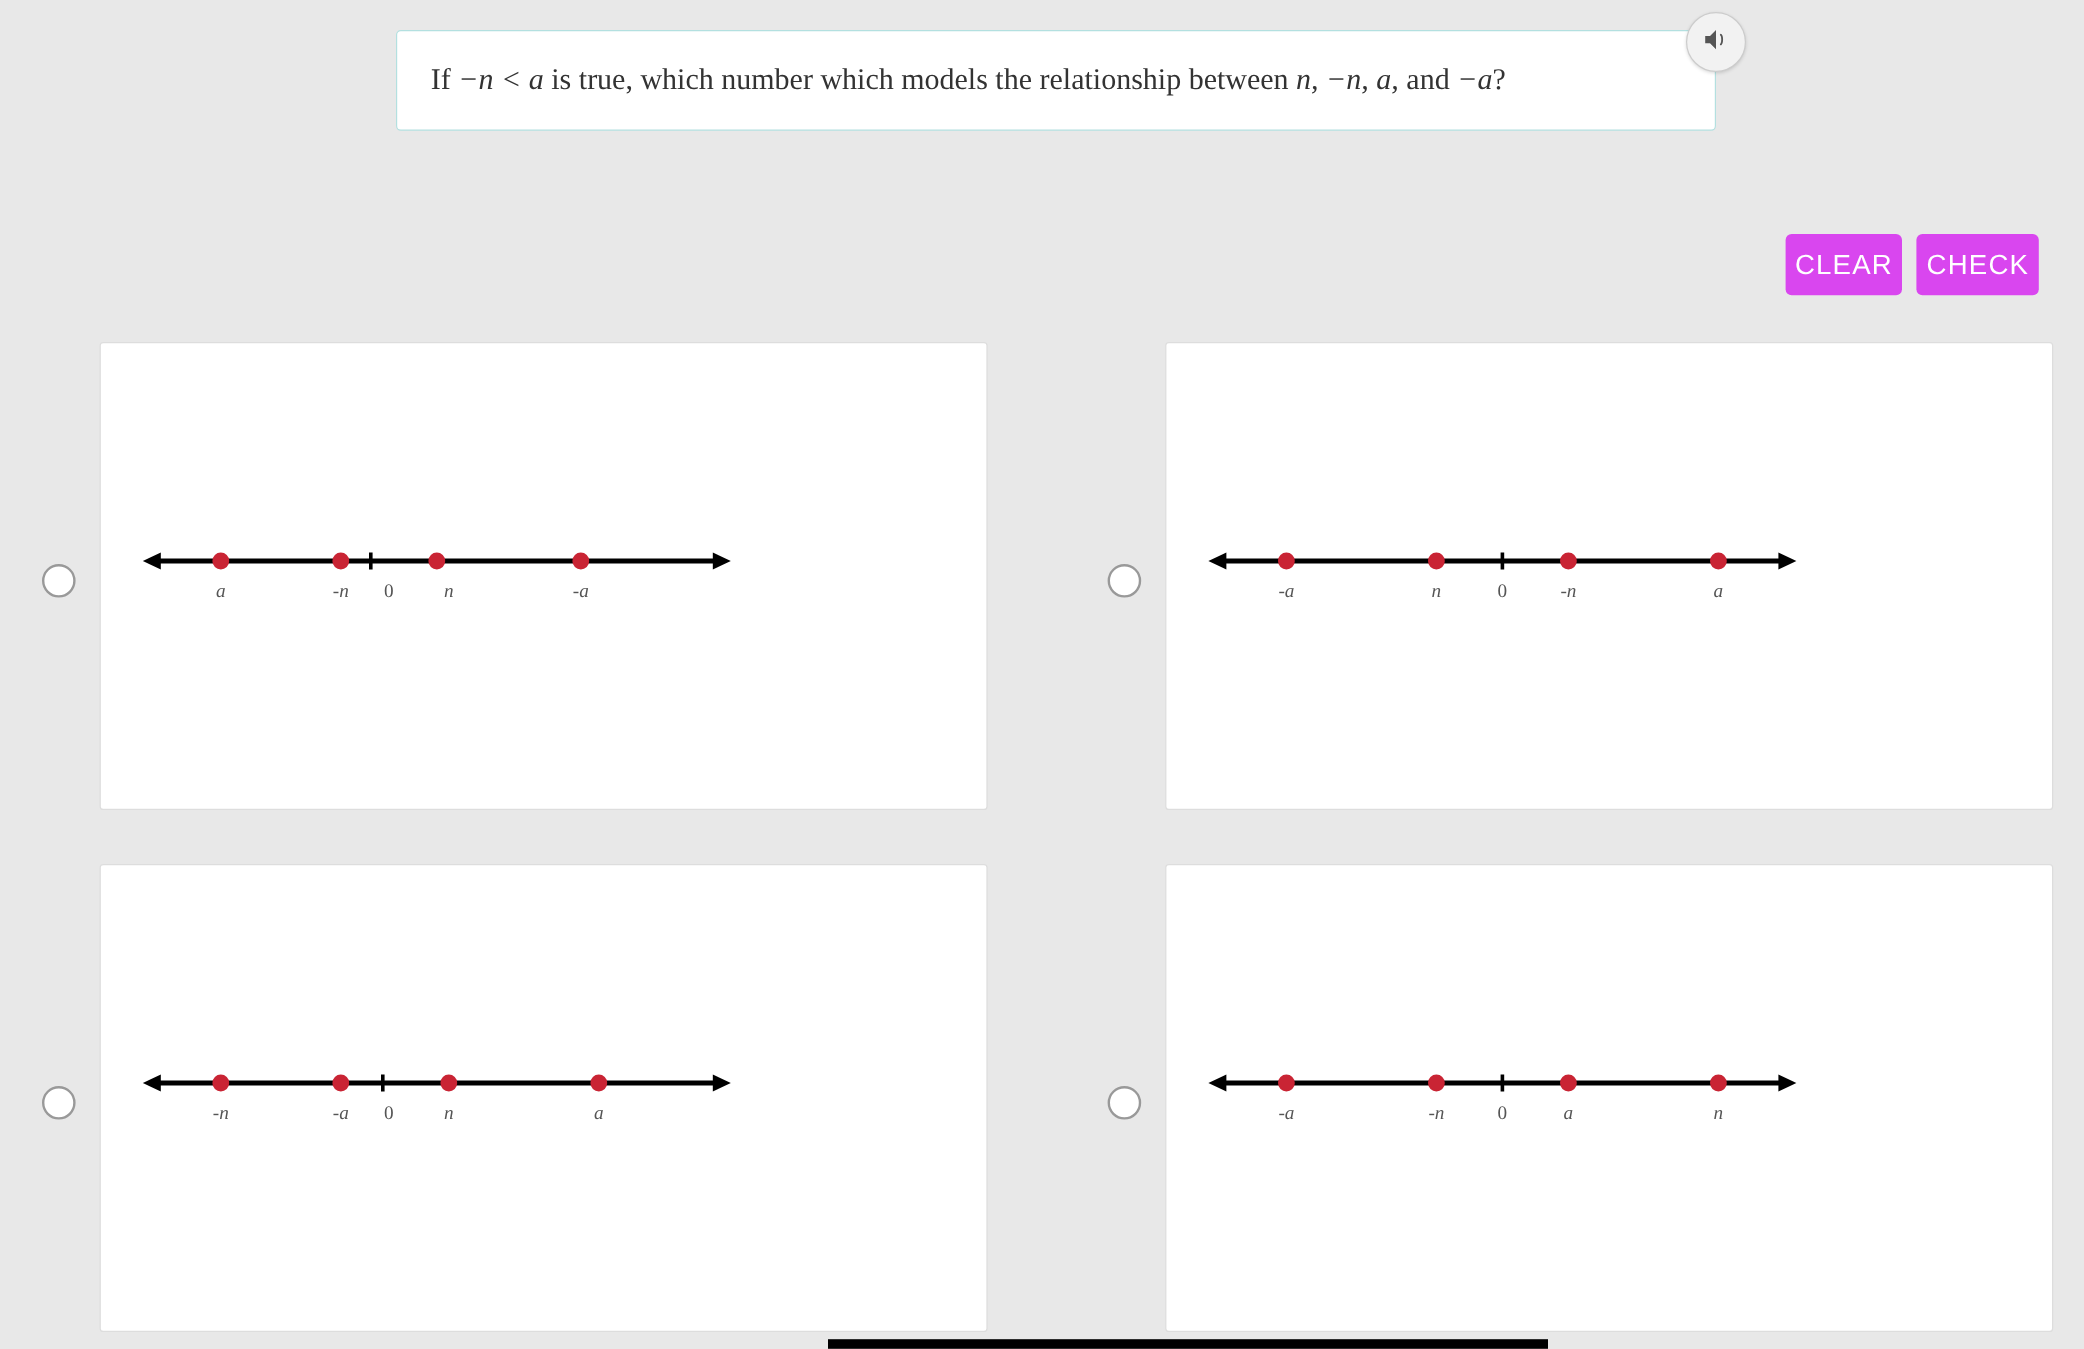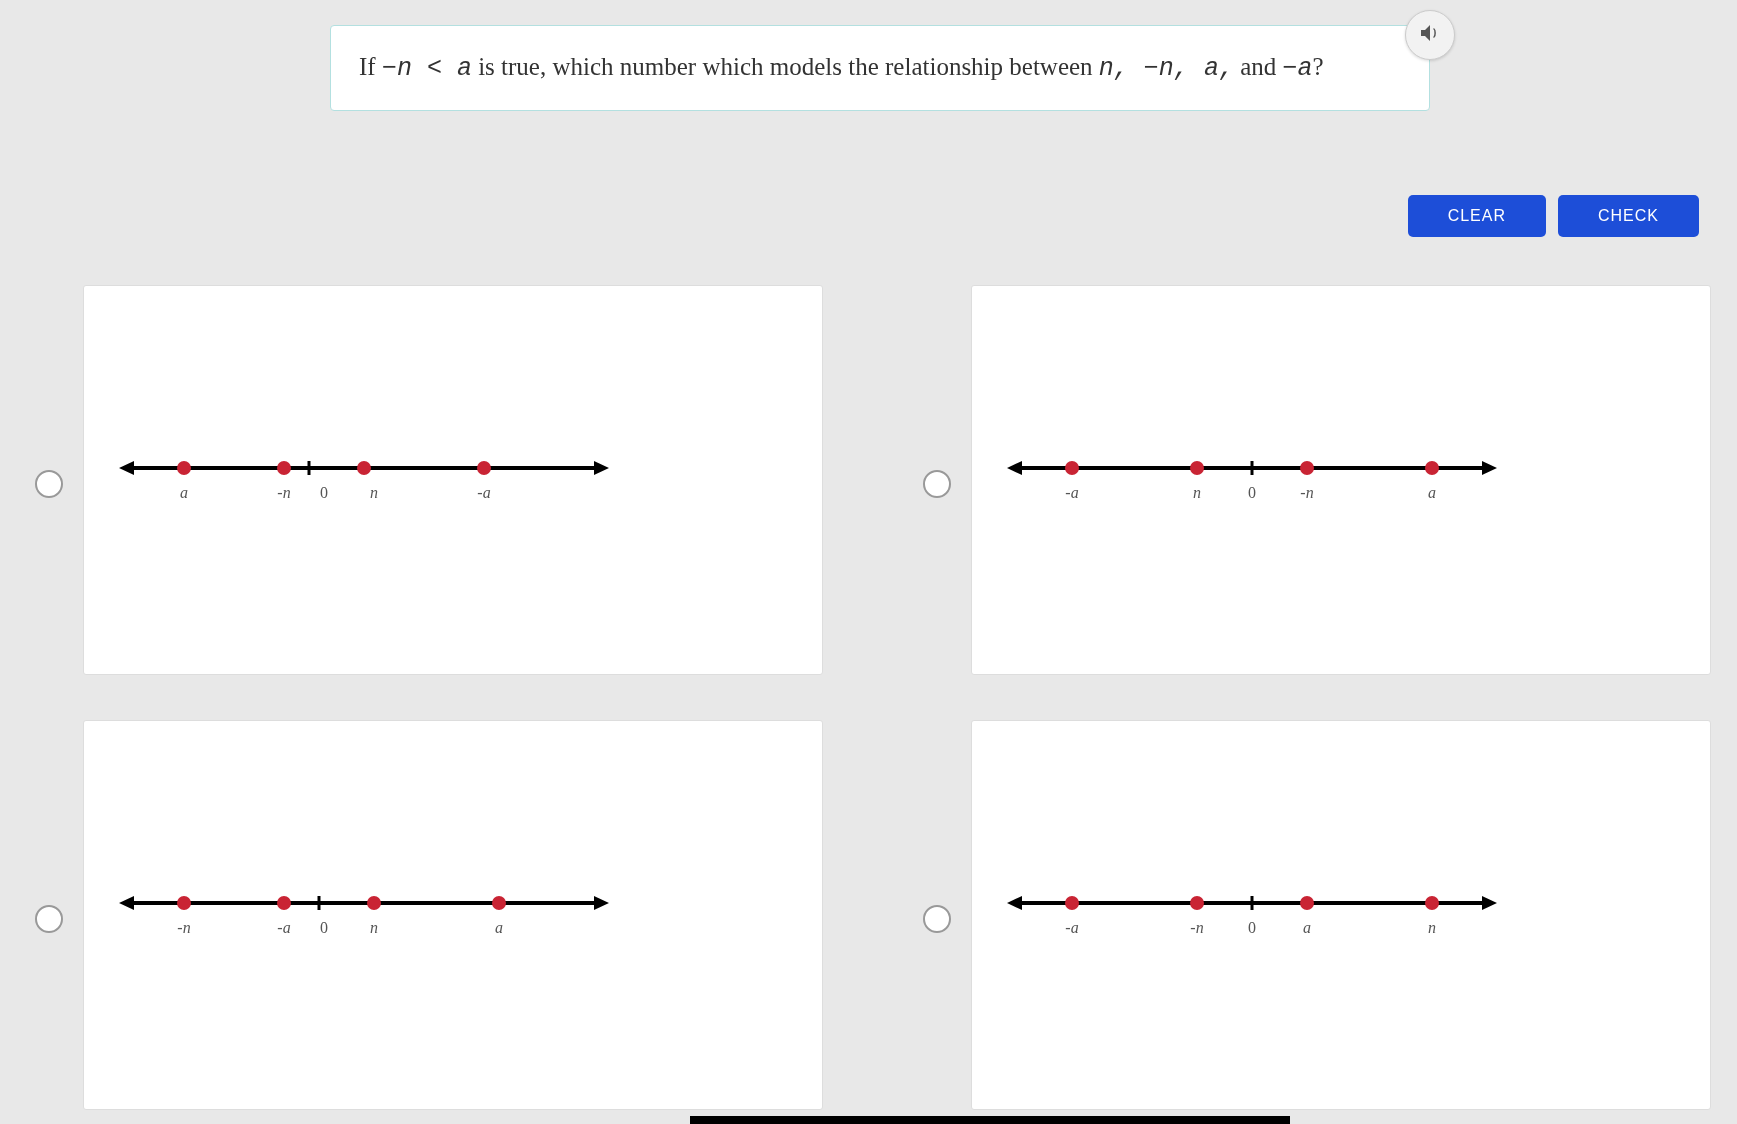--- a/index.html
+++ b/index.html
@@ -17,21 +17,21 @@
       top: 25px;
       width: 1100px;
       background: #fff;
       border: 1px solid #b3e0e0;
       border-radius: 4px;
       padding: 22px 28px;
       font-size: 25px;
       color: #333;
       line-height: 1.5;
     }
-    .question-box .math { font-style: italic; font-family: Liberation Mono, monospace; }
+    .question-box .math { font-style: italic; font-family: Liberation Serif, serif; }
     .speaker-btn {
       position: absolute;
       left: 1405px;
       top: 10px;
       width: 50px;
       height: 50px;
       border-radius: 50%;
       background: #f2f2f2;
       border: 1px solid #ccc;
       display: flex;
@@ -41,26 +41,26 @@
       box-shadow: 0 1px 3px rgba(0,0,0,0.15);
     }
     .action-buttons {
       position: absolute;
       right: 38px;
       top: 195px;
       display: flex;
       gap: 12px;
     }
     .action-btn {
-      background: #1d4ed8;
+      background: #d946ef;
       color: #fff;
       border: none;
       border-radius: 5px;
-      padding: 12px 40px;
-      font-size: 16px;
+      padding: 12px 8px;
+      font-size: 23px;
       font-family: Arial, sans-serif;
       font-weight: 500;
       letter-spacing: 1px;
       cursor: pointer;
     }
     .options-grid {
       position: absolute;
       left: 35px;
       top: 285px;
       right: 38px;

